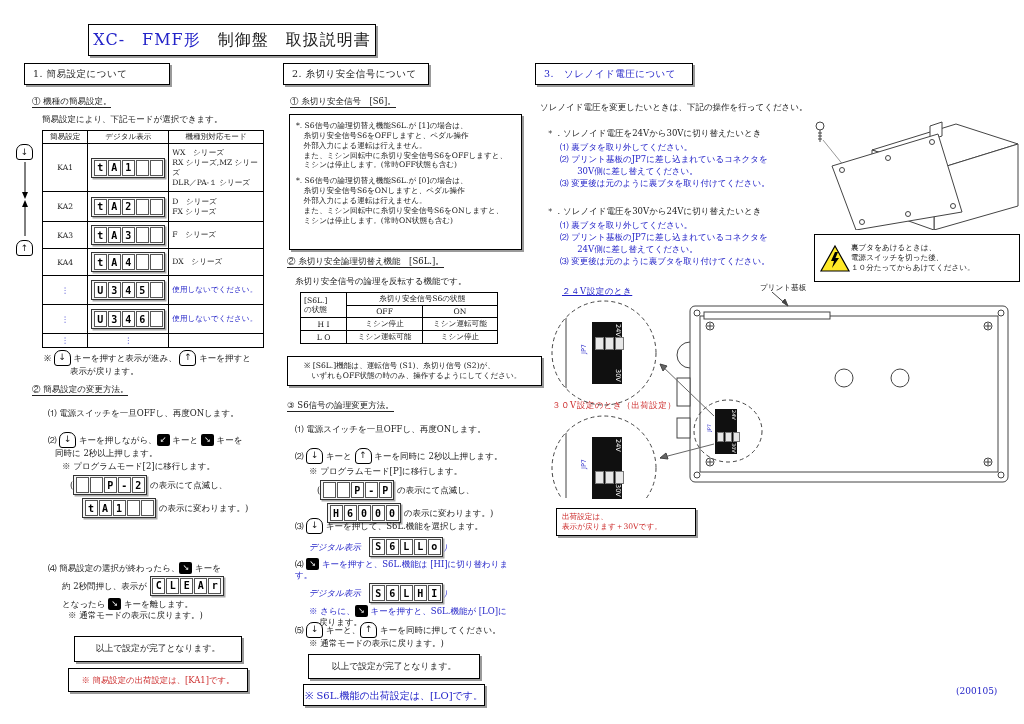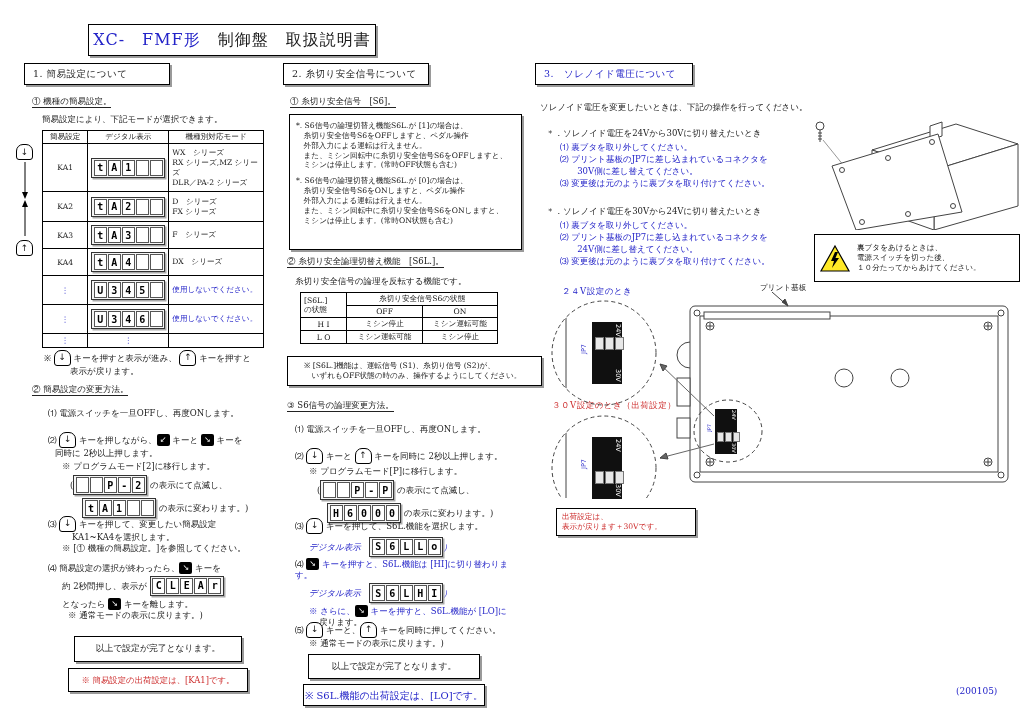--- a/index.html
+++ b/index.html
@@ -78,21 +78,21 @@
       <td style="text-align:center;">KA1</td>
       <td style="text-align:center;"><span class="seg">
               <span>t</span>
               <span>A</span>
               <span>1</span>
               <span></span>
               <span></span>
             </span></td>
       <td class="pre">WX　シリーズ
 RX シリーズ,MZ シリーズ
-DLR／PA-2 シリーズ</td>
+DLR／PA-１ シリーズ</td>
     </tr>
     <tr style="height:30px;">
       <td style="text-align:center;">KA2</td>
       <td style="text-align:center;"><span class="seg">
               <span>t</span>
               <span>A</span>
               <span>2</span>
               <span></span>
               <span></span>
             </span></td>
@@ -179,25 +179,20 @@
       <span class="seg">
           <span>t</span>
           <span>A</span>
           <span>1</span>
           <span></span>
           <span></span>
         </span><span> の表示に変わります。)</span>
     </div>
   </div>
 
-  <div class="abs t" style="left:48px;top:516px;width:230px;">
-    <span>⑶ </span><span class="kr">↓</span><span> キーを押して、変更したい簡易設定</span>
-    <div style="margin-left:24px;">KA1~KA4を選択します。</div>
-    <div style="margin-left:14px;">※ [① 機種の簡易設定。]を参照してください。</div>
-  </div>
 
   <div class="abs t" style="left:48px;top:562px;width:230px;">
     <span>⑷ 簡易設定の選択が終わったら、</span><span class="kb">↘</span><span> キーを</span>
     <div style="margin-left:14px;margin-top:2px;">
       <span>約 2秒間押し、表示が </span><span class="seg">
           <span>C</span>
           <span>L</span>
           <span>E</span>
           <span>A</span>
           <span>r</span>
@@ -364,31 +359,31 @@
       <polygon points="22,48 128,16 152,94 46,112" fill="#fff"></polygon>
       <circle cx="32" cy="52" r="2.5"></circle>
         <circle cx="122" cy="24" r="2.5"></circle>
       <circle cx="143" cy="88" r="2.5"></circle>
         <circle cx="52" cy="104" r="2.5"></circle>
       <circle cx="78" cy="40" r="2.5"></circle>
         <circle cx="98" cy="96" r="2.5"></circle>
     </g>
   </svg>
 
-  <div class="abs" style="left:814px;top:234px;width:196px;height:42px;border:1px solid #000;display:flex;align-items:center;gap:6px;padding:2px 4px;background:#fff;">
+  <div class="abs" style="left:814px;top:234px;width:196px;height:42px;border:1px solid #000;display:flex;align-items:center;padding:2px 4px;background:#fff;">
     <svg width="32" height="29" viewBox="0 0 32 29">
       <polygon points="16,2 30,27 2,27" fill="#ffe927" stroke="#000" stroke-width="1.2"></polygon>
       <polygon points="16,8 12,17 15,17 13,24 20,14 16.5,14 19,8" fill="#000"></polygon>
     </svg>
     <div class="t7 pre">裏ブタをあけるときは、
 電源スイッチを切った後、
 １０分たってからあけてください。</div>
   </div>
 
-  <div class="abs t blue" style="left:562px;top:286px;letter-spacing:0.5px;">２４V設定のとき</div>
+  <div class="abs t blue" style="left:562px;top:286px;letter-spacing:0.5px;text-decoration:underline;">２４V設定のとき</div>
   <div class="abs t red" style="left:552px;top:400px;letter-spacing:0.5px;">３０V設定のとき（出荷設定）</div>
   <div class="abs t7" style="left:760px;top:283px;">プリント基板</div>
 
   <svg class="abs" style="left:538px;top:292px;" width="486" height="206" viewBox="0 0 486 206">
     <g stroke="#444" fill="none" stroke-width="1">
 
       <circle cx="66" cy="61" r="52" stroke-dasharray="4,3"></circle>
       <circle cx="66" cy="176" r="52" stroke-dasharray="4,3"></circle>
       <line x1="28" y1="26" x2="28" y2="96"></line>
       <line x1="28" y1="141" x2="28" y2="211"></line>

